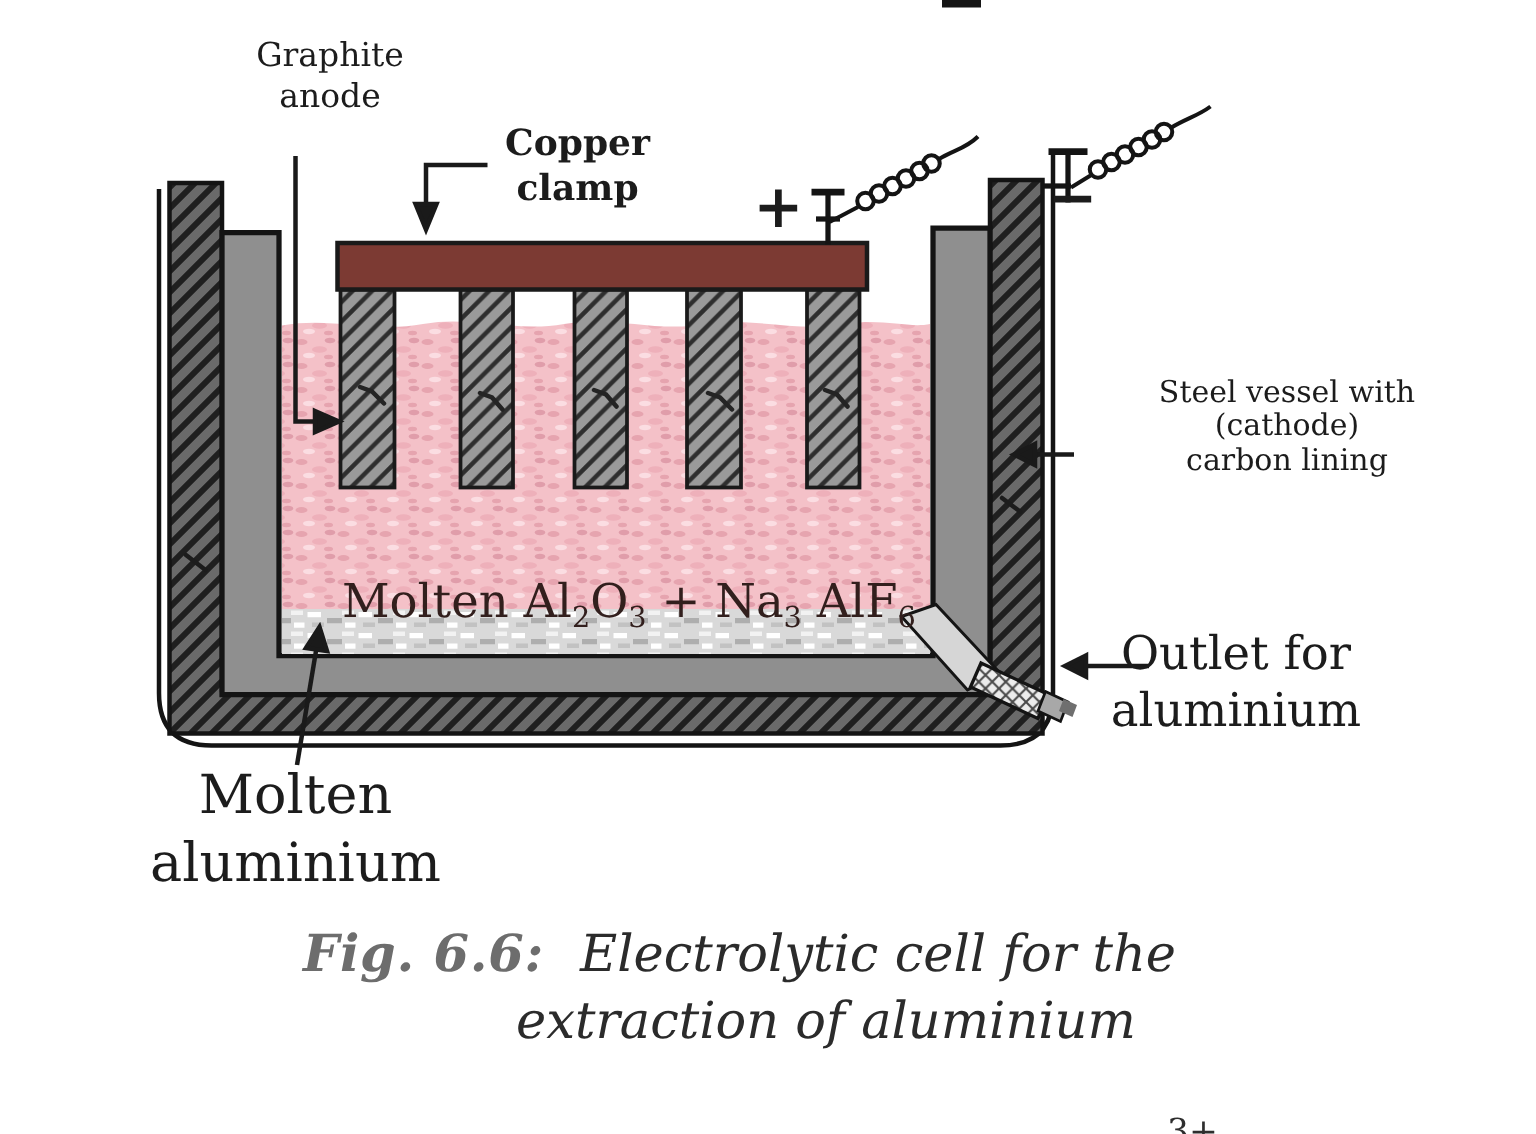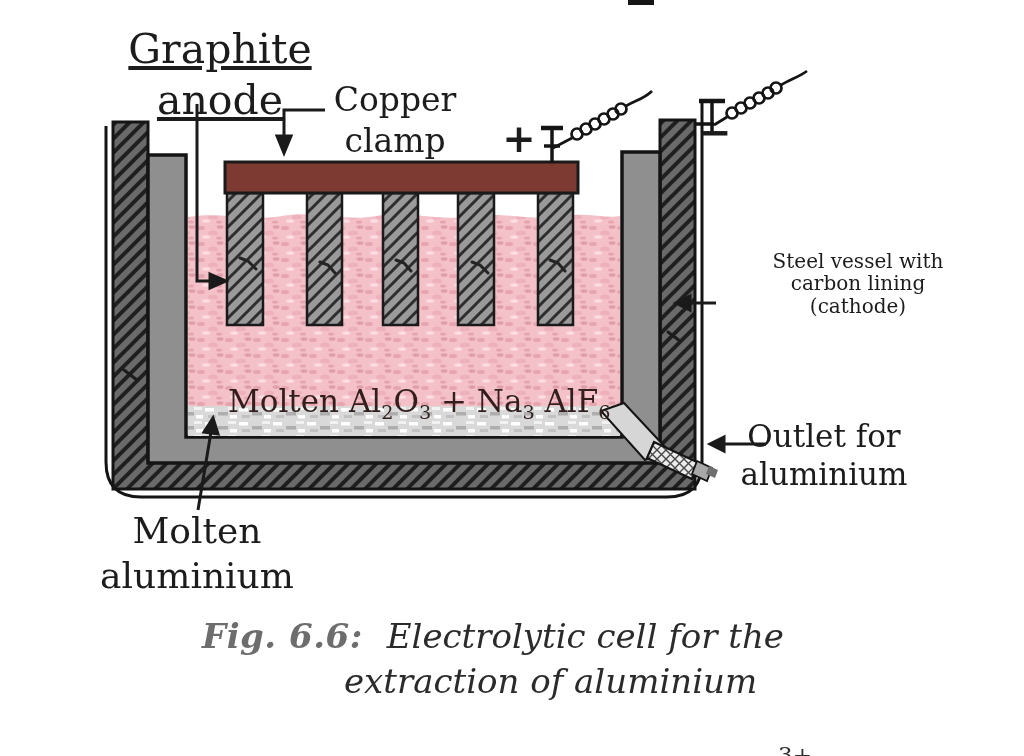--- a/index.html
+++ b/index.html
@@ -6,22 +6,22 @@
   body{
     position:relative;width:1024px;height:756px;overflow:hidden;
     background:#ffffff;font-family:"DejaVu Serif", serif;
   }
   #stage{position:absolute;left:0;top:0;width:1024px;height:756px;}
   svg{position:absolute;left:0;top:0;}
   .label{
     position:absolute;font-family:"DejaVu Serif", serif;color:#1c1c1c;
     text-align:center;line-height:1.24;white-space:nowrap;
   }
-  #lbl-graphite{left:128px;top:24px;width:184px;font-size:41px;text-decoration:underline;}
-  #lbl-copper{left:324px;top:80px;width:142px;font-size:33px;}
+  #lbl-graphite{left:128px;top:24px;width:184px;font-size:22px;}
+  #lbl-copper{left:314px;top:80px;width:142px;font-size:24px;font-weight:bold;}
   #lbl-steel{left:710px;top:250px;width:296px;font-size:20px;line-height:1.12;}
   #lbl-outlet{left:728px;top:417px;width:192px;font-size:31px;}
   #lbl-molten{left:88px;top:509px;width:218px;font-size:36px;}
   #plus{left:500px;top:118px;width:38px;font-size:40px;font-weight:bold;line-height:1;}
   #minus{left:698px;top:112px;width:34px;font-size:40px;font-weight:bold;line-height:1;}
   #formula{
     position:absolute;left:228px;top:351px;font-size:31px;color:#321f1d;
     font-family:"DejaVu Serif", serif;white-space:nowrap;margin-top:32px;
   }
   #formula sub{font-size:0.62em;line-height:0;}
@@ -163,22 +163,22 @@
   <div>anode</div>
 </div>
 
 <div class="label" id="lbl-copper">
   <div>Copper</div>
   <div>clamp</div>
 </div>
 
 <div class="label" id="lbl-steel">
   <div>Steel vessel with</div>
+  <div>(cathode)</div>
   <div>carbon lining</div>
-  <div>(cathode)</div>
 </div>
 
 <div class="label" id="lbl-outlet">
   <div>Outlet for</div>
   <div>aluminium</div>
 </div>
 
 <div class="label" id="lbl-molten">
   <div>Molten</div>
   <div>aluminium</div>

